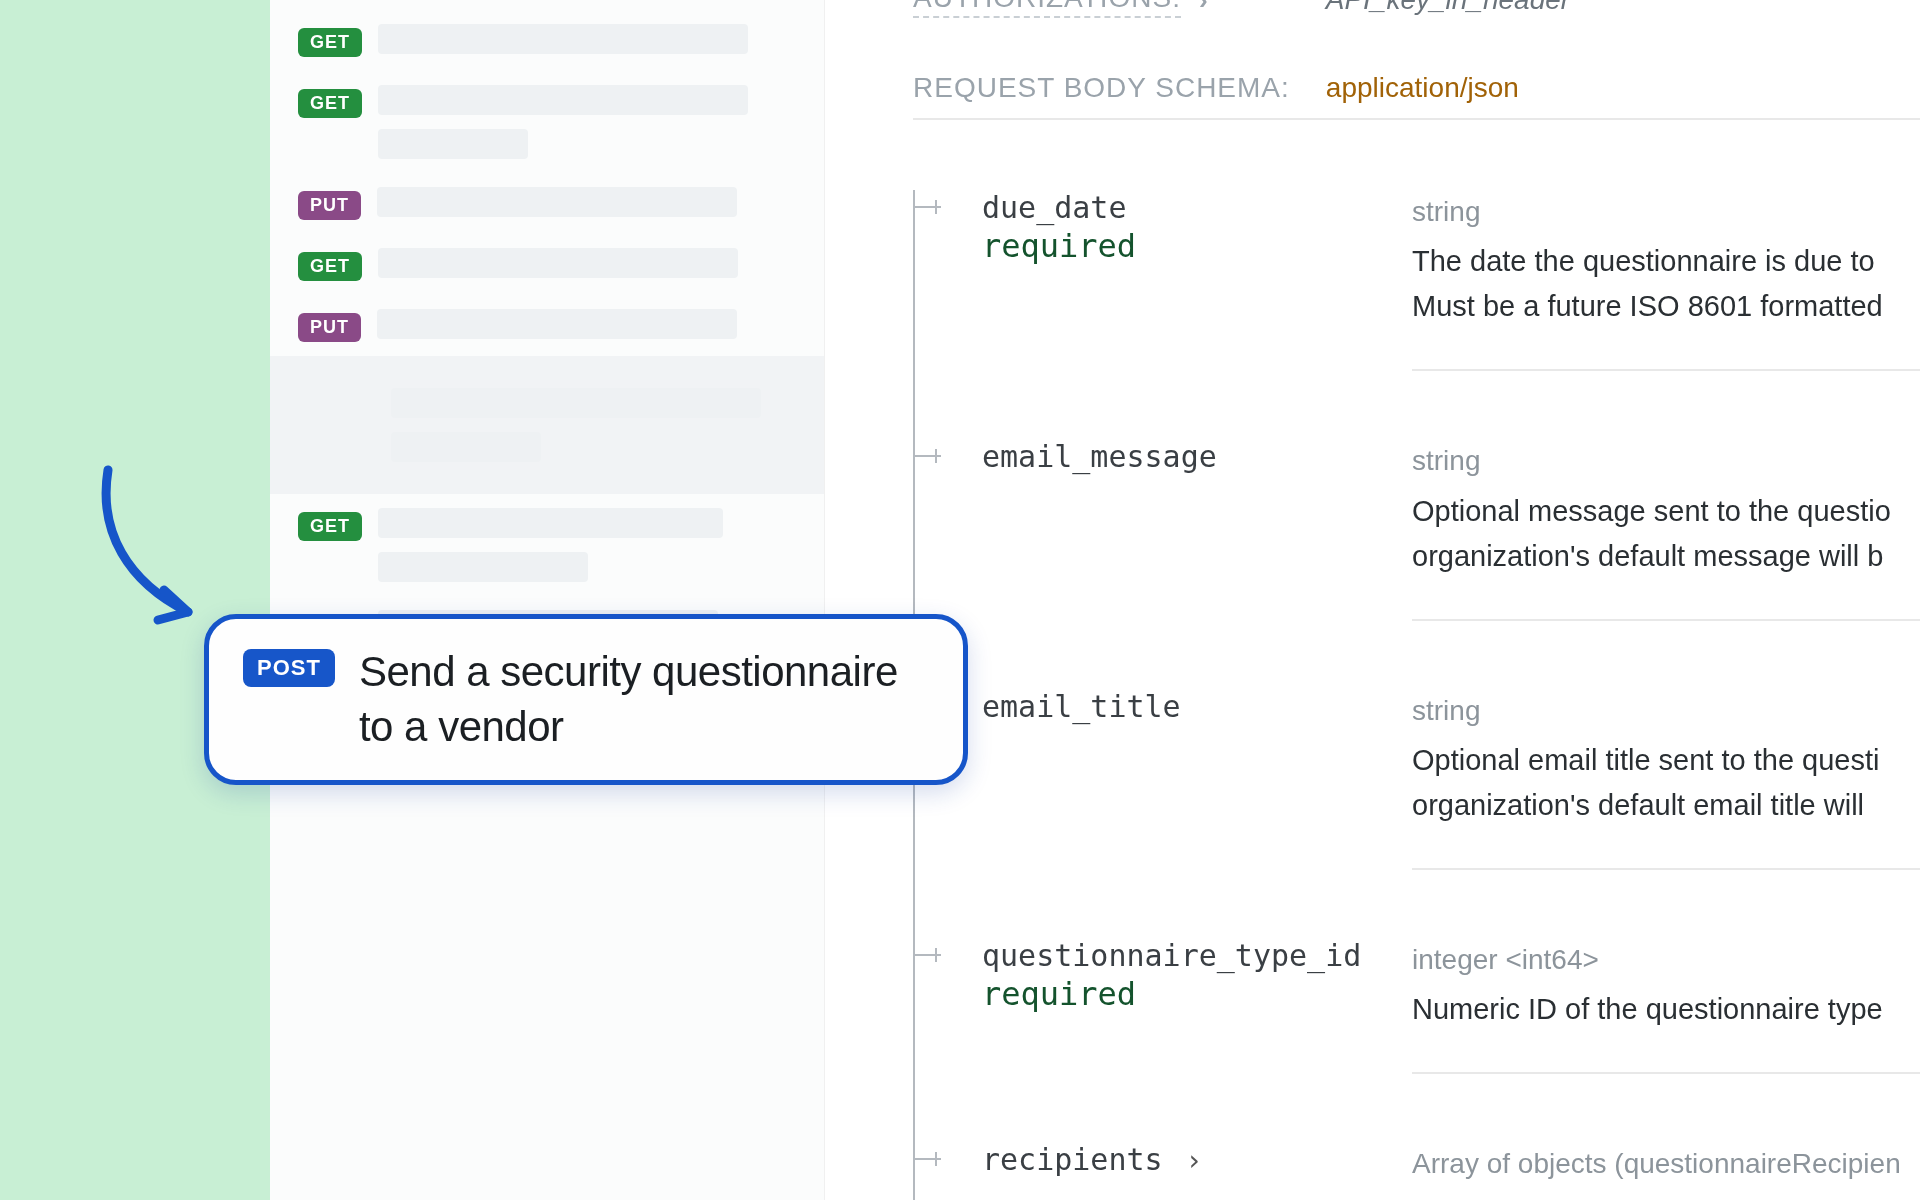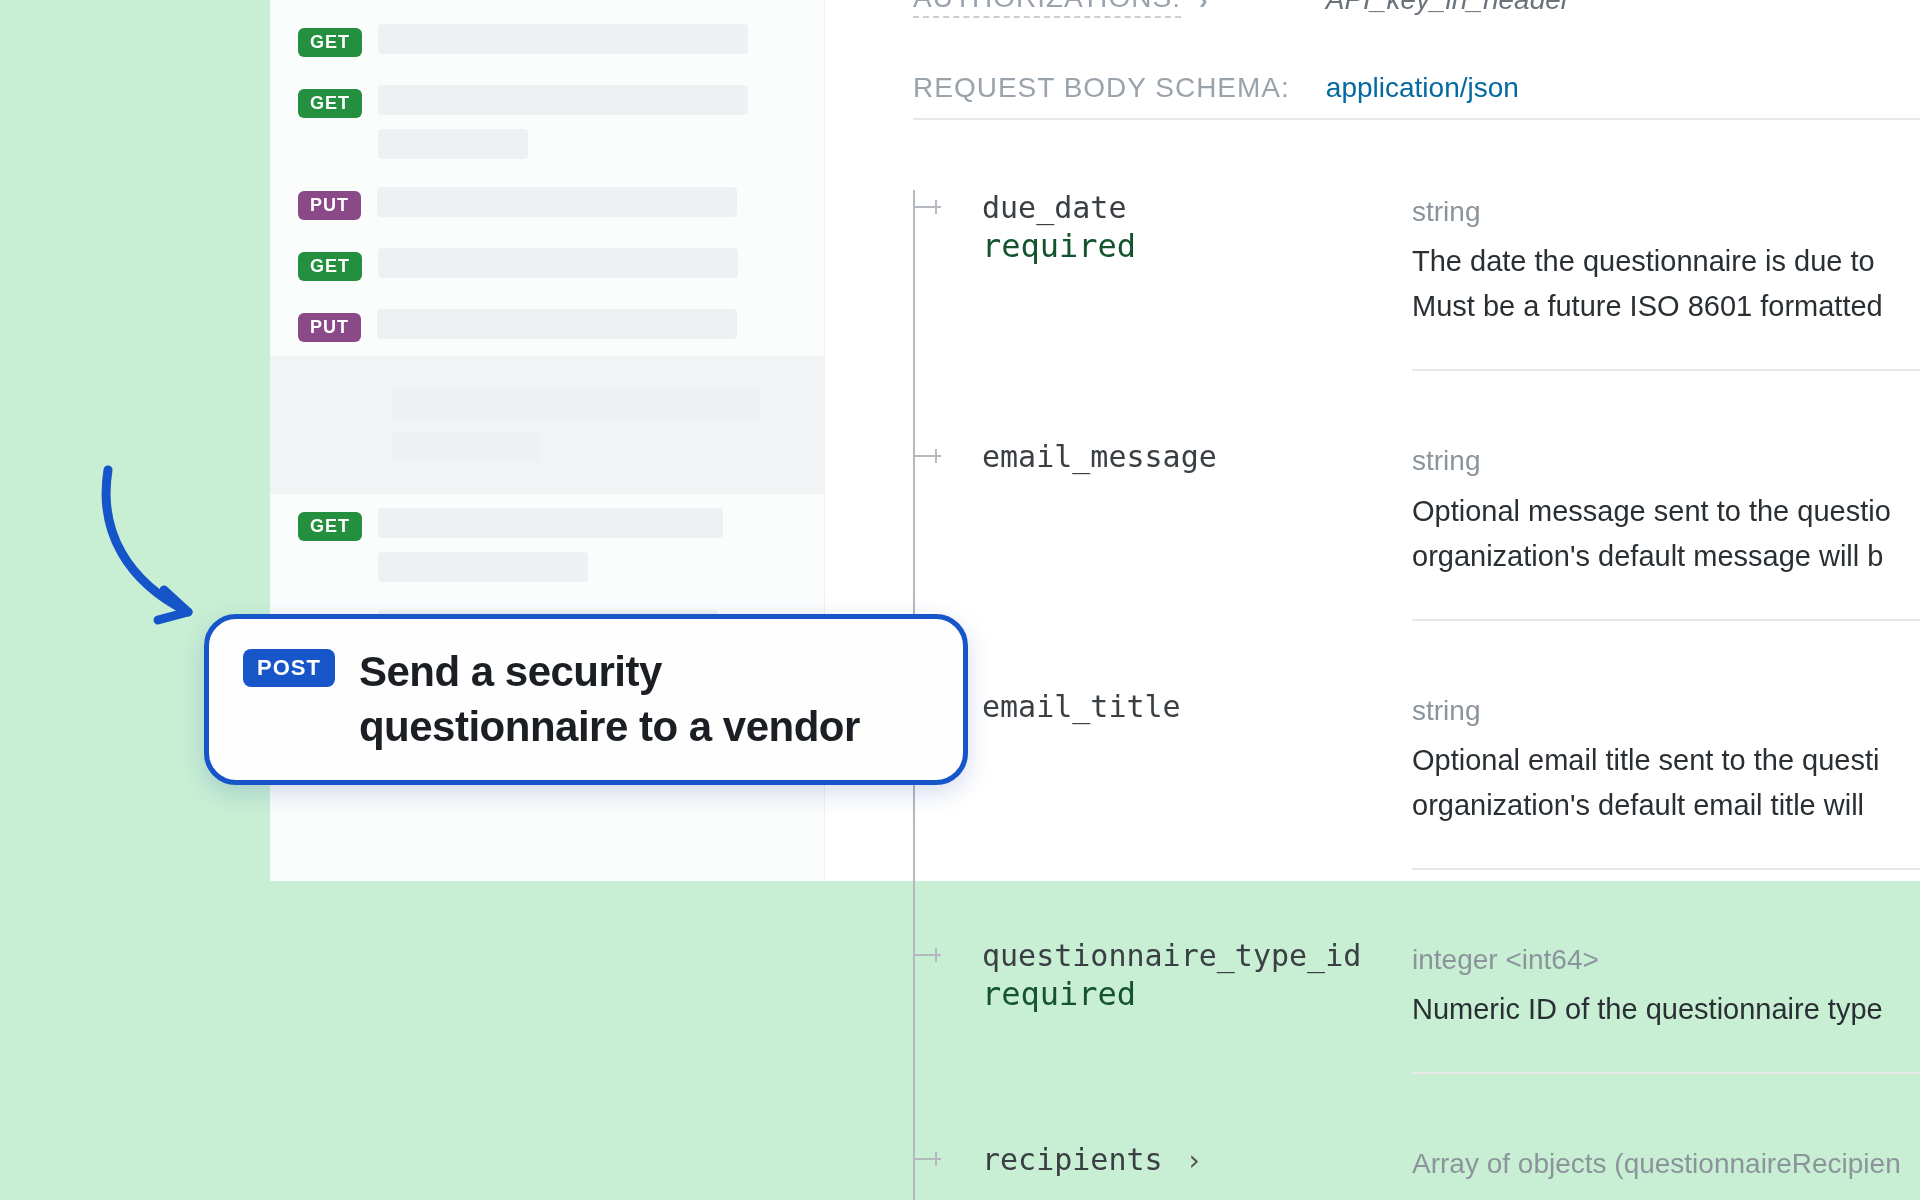--- a/index.html
+++ b/index.html
@@ -10,21 +10,21 @@
   height: 1200px;
   overflow: hidden;
   position: relative;
 }
 
 .panel {
   position: absolute;
   left: 270px;
   top: 0;
   width: 1650px;
-  height: 881px;
+  height: 1200px;
   background: #ffffff;
   display: flex;
 }
 
 .sidebar {
   width: 555px;
   height: 100%;
   background: #fbfcfc;
   border-right: 1px solid #f0f0f0;
   padding-top: 10px;
@@ -102,21 +102,21 @@
   font-size: 28px;
   margin-left: 100px;
   margin-top: -18px;
 }
 
 .rbs-label {
   color: #9aa3ab;
   font-size: 28px;
   letter-spacing: 1px;
 }
-.rbs-value { color: #0369a1; font-size: 28px; margin-left: 18px; }
+.rbs-value { color: #a16207; font-size: 28px; margin-left: 18px; }
 
 .schema {
   margin-top: 70px;
   border-left: 2px solid #b4b9bf;
   padding-left: 0;
 }
 
 .schema-row {
   display: flex;
   align-items: flex-start;
@@ -189,21 +189,21 @@
 }
 .callout .badge.post {
   font-size: 22px;
   padding: 6px 14px;
   border-radius: 8px;
   background: #1756c9;
 }
 .callout-title {
   font-size: 42px;
   color: #1b1f23;
-  font-weight: 700;
+  font-weight: 400;
   letter-spacing: -0.5px;
   line-height: 1.3;
 }
 
 .arrow {
   position: absolute;
   left: 78px;
   top: 462px;
   width: 140px;
   height: 180px;

